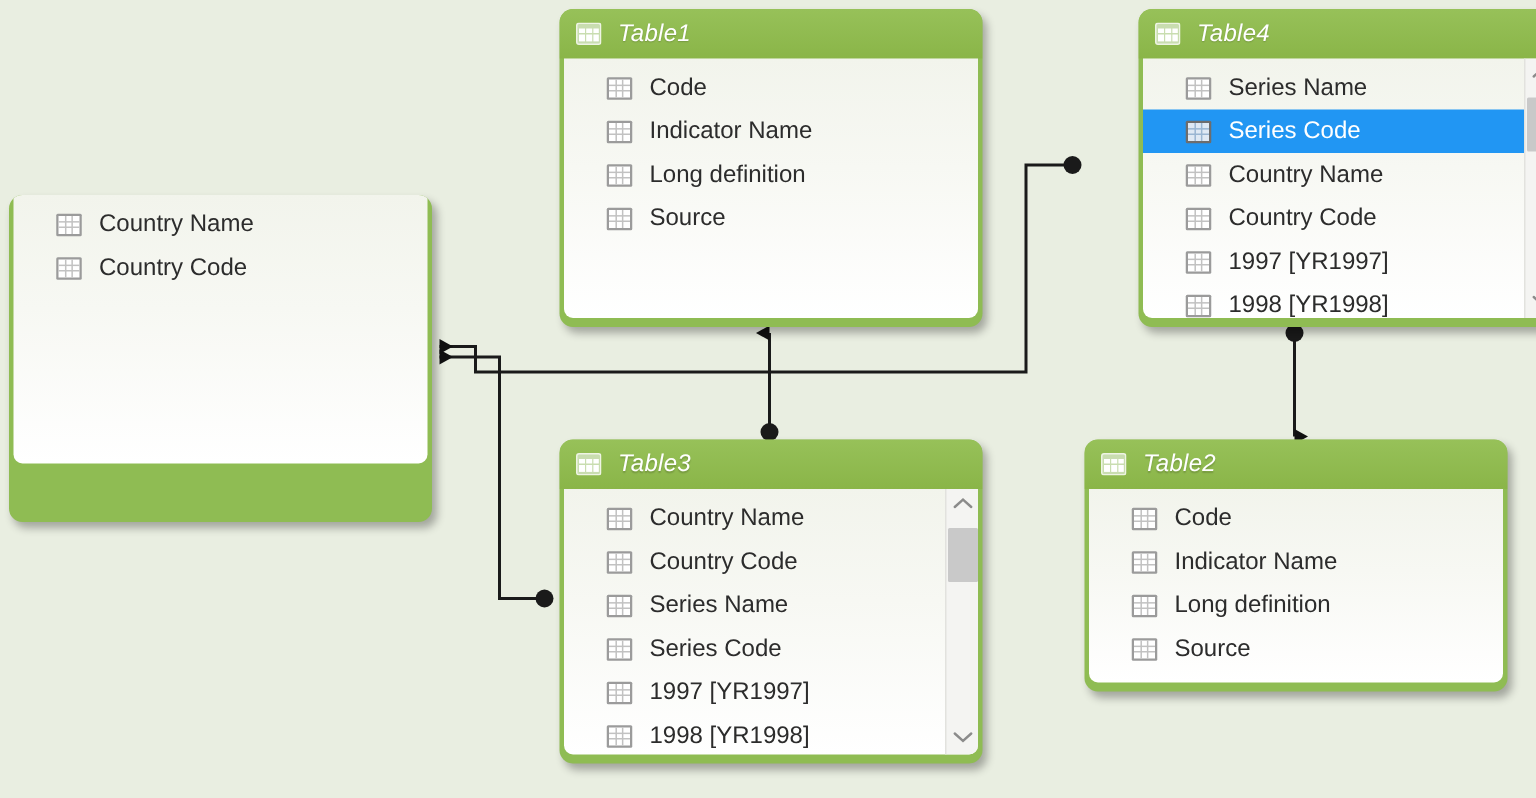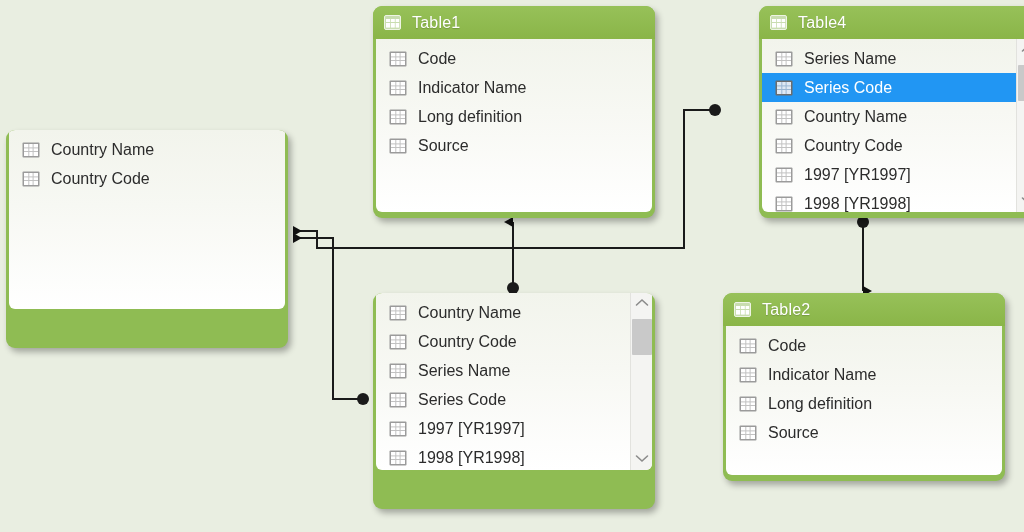--- a/index.html
+++ b/index.html
@@ -28,20 +28,21 @@
     box-sizing: border-box;
     padding: 0 0 3px 0;
   }
   .node-header {
     height: 33px;
     display: flex;
     align-items: center;
     padding-left: 11px;
     background: linear-gradient(180deg,#97c159 0%,#8ab548 100%);
     border-radius: 8px 8px 0 0;
+    font-style: italic;
   }
   .node-title {
     color: #ffffff;
     font-size: 16px;
     margin-left: 11px;
     letter-spacing: 0.2px;
     text-shadow: 0 1px 1px rgba(0,0,0,0.18);
     white-space: nowrap;
   }
   .node-body {
@@ -54,21 +55,21 @@
   }
   .fields {
     position: absolute;
     left: 0; top: 0; right: 0; bottom: 0;
     padding-top: 5px;
   }
   .field {
     height: 29px;
     display: flex;
     align-items: center;
-    padding-left: 13px;
+    padding-left: 28px;
     box-sizing: border-box;
   }
   .field-label {
     font-size: 16px;
     color: #2c2c2c;
     margin-left: 11px;
     white-space: nowrap;
   }
   .field.selected {
     background: #2196f3;
@@ -345,20 +346,34 @@
             <div class="sb-thumb" style="top: 26px; height: 36px;"></div>
             <div class="sb-arrow bottom">
               <svg width="14" height="10" viewBox="0 0 14 10">
                 <path d="M 1.5 3 L 7 8 L 12.5 3" fill="none" stroke="#8b8b8b" stroke-width="1.6" stroke-linecap="round"></path>
               </svg>
             </div>
           </div>
         </div>
       </div>
       <div class="node" style="left: 373px; top: 293px; width: 282px; height: 216px;">
+        <div class="node-header">
+          <span>
+            <svg width="17" height="15" viewBox="0 0 17 15" class="hdr-icon">
+              <rect x="0.5" y="0.5" width="16" height="14" rx="1.5" fill="#c9ddb0" stroke="#eef4e4"></rect>
+              <rect x="2" y="4" width="4" height="3" fill="#ffffff"></rect>
+              <rect x="6.8" y="4" width="4" height="3" fill="#ffffff"></rect>
+              <rect x="11.6" y="4" width="3.6" height="3" fill="#ffffff"></rect>
+              <rect x="2" y="8" width="4" height="4.6" fill="#ffffff"></rect>
+              <rect x="6.8" y="8" width="4" height="4.6" fill="#ffffff"></rect>
+              <rect x="11.6" y="8" width="3.6" height="4.6" fill="#ffffff"></rect>
+            </svg>
+          </span>
+          <span class="node-title">Table3</span>
+        </div>
         <div class="node-body">
           <div class="fields">
             <div class="field">
               <span>
                 <svg width="18" height="16" viewBox="0 0 18 16" class="fld-icon">
                   <rect x="0.5" y="0.5" width="17" height="15" rx="1" fill="#9b9b9b"></rect>
                   <rect x="2" y="2" width="14" height="12" fill="#ffffff"></rect>
                   <rect x="2" y="5.4" width="14" height="1" fill="#c2c2c2"></rect>
                   <rect x="2" y="9" width="14" height="1" fill="#c2c2c2"></rect>
                   <rect x="6.3" y="2" width="1" height="12" fill="#c2c2c2"></rect>
@@ -441,21 +456,21 @@
             </div>
             <div class="sb-thumb" style="top: 26px; height: 36px;"></div>
             <div class="sb-arrow bottom">
               <svg width="14" height="10" viewBox="0 0 14 10">
                 <path d="M 1.5 3 L 7 8 L 12.5 3" fill="none" stroke="#8b8b8b" stroke-width="1.6" stroke-linecap="round"></path>
               </svg>
             </div>
           </div>
         </div>
       </div>
-      <div class="node" style="left: 723px; top: 293px; width: 282px; height: 188px;">
+      <div class="node" style="left: 723px; top: 293px; width: 282px; height: 168px;">
         <div class="node-header">
           <span>
             <svg width="17" height="15" viewBox="0 0 17 15" class="hdr-icon">
               <rect x="0.5" y="0.5" width="16" height="14" rx="1.5" fill="#c9ddb0" stroke="#eef4e4"></rect>
               <rect x="2" y="4" width="4" height="3" fill="#ffffff"></rect>
               <rect x="6.8" y="4" width="4" height="3" fill="#ffffff"></rect>
               <rect x="11.6" y="4" width="3.6" height="3" fill="#ffffff"></rect>
               <rect x="2" y="8" width="4" height="4.6" fill="#ffffff"></rect>
               <rect x="6.8" y="8" width="4" height="4.6" fill="#ffffff"></rect>
               <rect x="11.6" y="8" width="3.6" height="4.6" fill="#ffffff"></rect>

